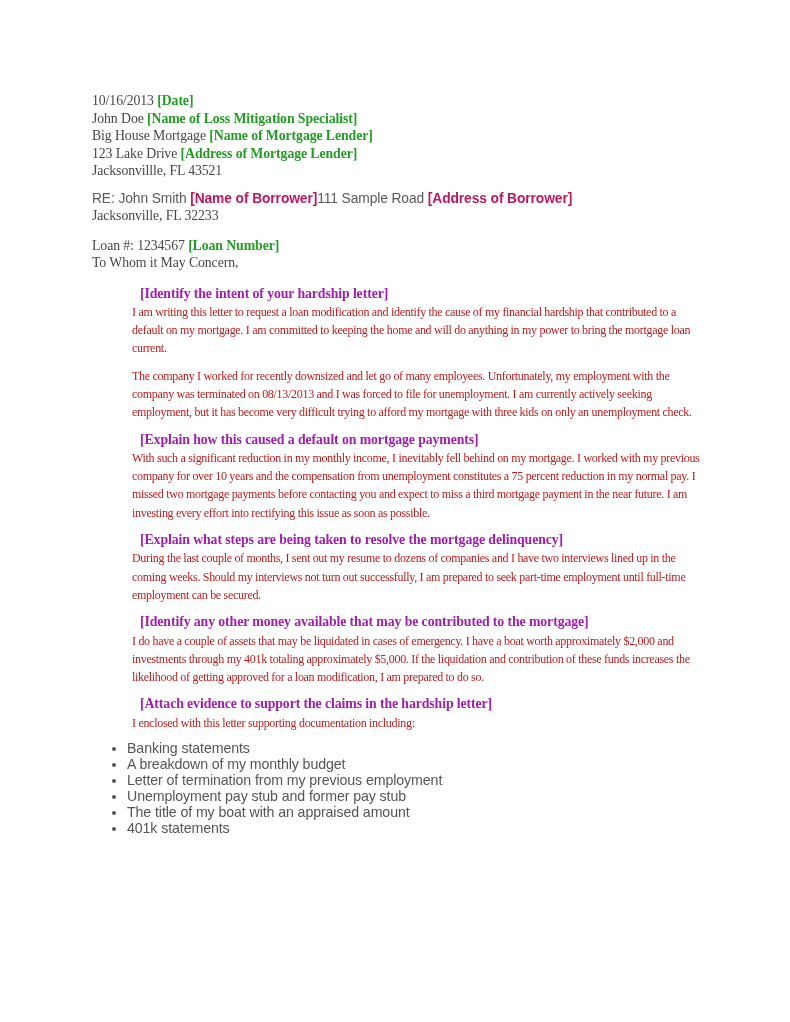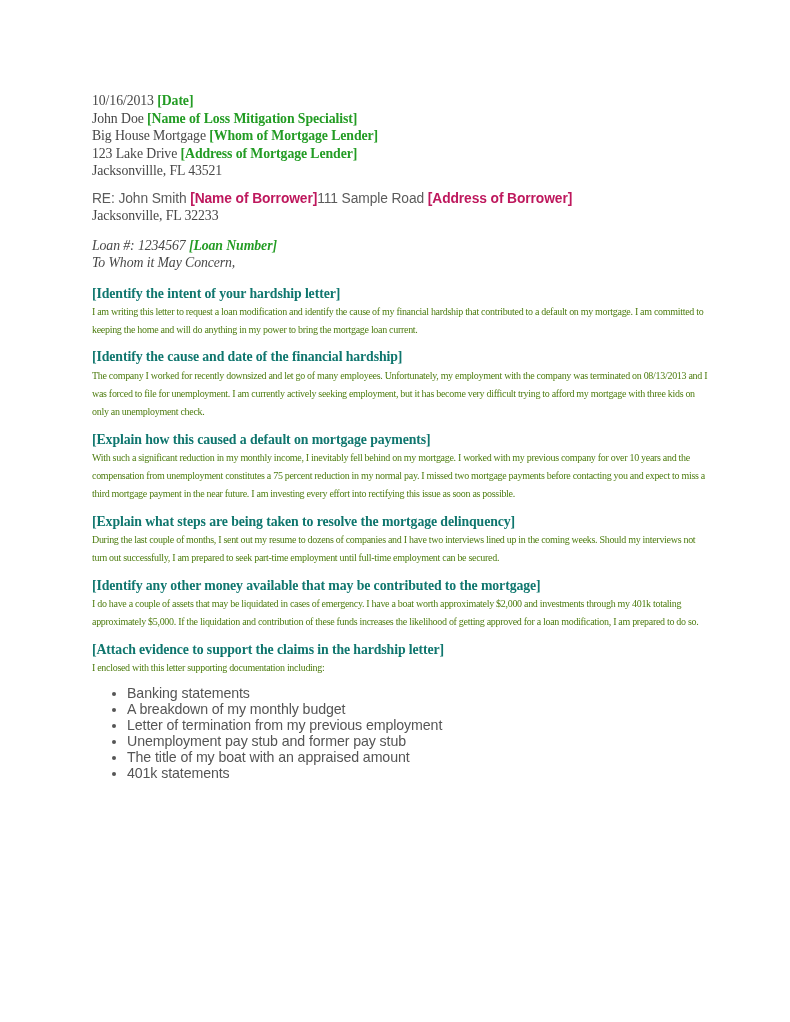--- a/index.html
+++ b/index.html
@@ -39,37 +39,39 @@
   .green-serif {
     color: #239c24;
     font-weight: 700;
   }
   .green-sans {
     color: #be185d;
     font-weight: 700;
   }
   .header-block { margin-bottom: 10px; }
   .re-block     { margin-bottom: 12px; }
-  .loan-block   { margin-bottom: 13px; font-style: italic; }
+  .loan-block   { margin-bottom: 13px; }
 
   .section { margin-bottom: 9px; }
   .section-heading {
     font-family: "Liberation Serif", serif;
     font-weight: 700;
     font-size: 13.8px;
     line-height: 18.3px;
-    color: #0f766e;
+    color: #a21caf;
     letter-spacing: -0.1px;
+    margin-left: 48px;
   }
   .section-body {
     font-family: "Liberation Serif", serif;
-    font-size: 10px;
+    font-size: 12px;
     line-height: 18.3px;
-    color: #4d7c0f;
+    color: #b91c1c;
     letter-spacing: -0.3px;
+    margin-left: 40px;
   }
   .attachments {
     margin: 4px 0 0 0;
     padding-left: 35px;
     font-family: "Liberation Sans", sans-serif;
     font-size: 14.2px;
     line-height: 15.9px;
     color: #555555;
     letter-spacing: -0.1px;
     list-style-type: disc;
@@ -78,42 +80,41 @@
 </style>
 </head>
 <body>
 
 <div class="page">
   <div class="content">
 
     <div class="header-block">
       <div class="serif-line"><span>10/16/2013 </span><span class="green-serif">[Date]</span></div>
       <div class="serif-line"><span>John Doe </span><span class="green-serif">[Name of Loss Mitigation Specialist]</span></div>
-      <div class="serif-line"><span>Big House Mortgage </span><span class="green-serif">[Whom of Mortgage Lender]</span></div>
+      <div class="serif-line"><span>Big House Mortgage </span><span class="green-serif">[Name of Mortgage Lender]</span></div>
       <div class="serif-line"><span>123 Lake Drive </span><span class="green-serif">[Address of Mortgage Lender]</span></div>
       <div class="serif-line">Jacksonvillle, FL 43521</div>
     </div>
 
     <div class="re-block">
       <div class="sans-line"><span>RE: John Smith </span><span class="green-sans">[Name of Borrower]</span><span>111 Sample Road </span><span class="green-sans">[Address of Borrower]</span></div>
       <div class="serif-line">Jacksonville, FL 32233</div>
     </div>
 
     <div class="loan-block">
       <div class="serif-line"><span>Loan #: 1234567 </span><span class="green-serif">[Loan Number]</span></div>
       <div class="serif-line">To Whom it May Concern,</div>
     </div>
 
     <div class="section">
       <div class="section-heading">[Identify the intent of your hardship letter]</div>
       <div class="section-body">I am writing this letter to request a loan modification and identify the cause of my financial hardship that contributed to a default on my mortgage. I am committed to keeping the home and will do anything in my power to bring the mortgage loan current.</div>
     </div>
 
     <div class="section">
-      <div class="section-heading">[Identify the cause and date of the financial hardship]</div>
       <div class="section-body">The company I worked for recently downsized and let go of many employees. Unfortunately, my employment with the company was terminated on 08/13/2013 and I was forced to file for unemployment. I am currently actively seeking employment, but it has become very difficult trying to afford my mortgage with three kids on only an unemployment check.</div>
     </div>
 
     <div class="section">
       <div class="section-heading">[Explain how this caused a default on mortgage payments]</div>
       <div class="section-body">With such a significant reduction in my monthly income, I inevitably fell behind on my mortgage. I worked with my previous company for over 10 years and the compensation from unemployment constitutes a 75 percent reduction in my normal pay. I missed two mortgage payments before contacting you and expect to miss a third mortgage payment in the near future. I am investing every effort into rectifying this issue as soon as possible.</div>
     </div>
 
     <div class="section">
       <div class="section-heading">[Explain what steps are being taken to resolve the mortgage delinquency]</div>

